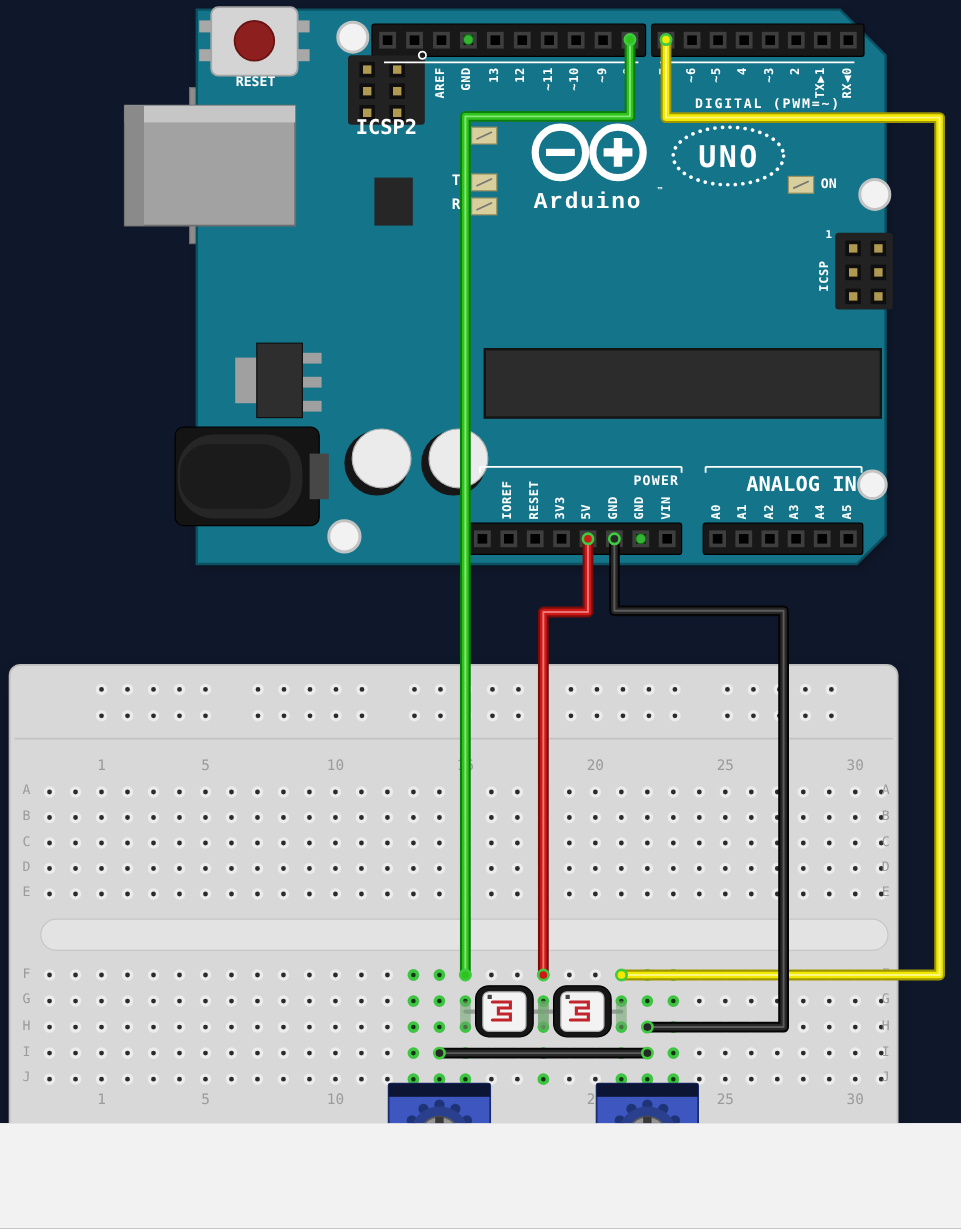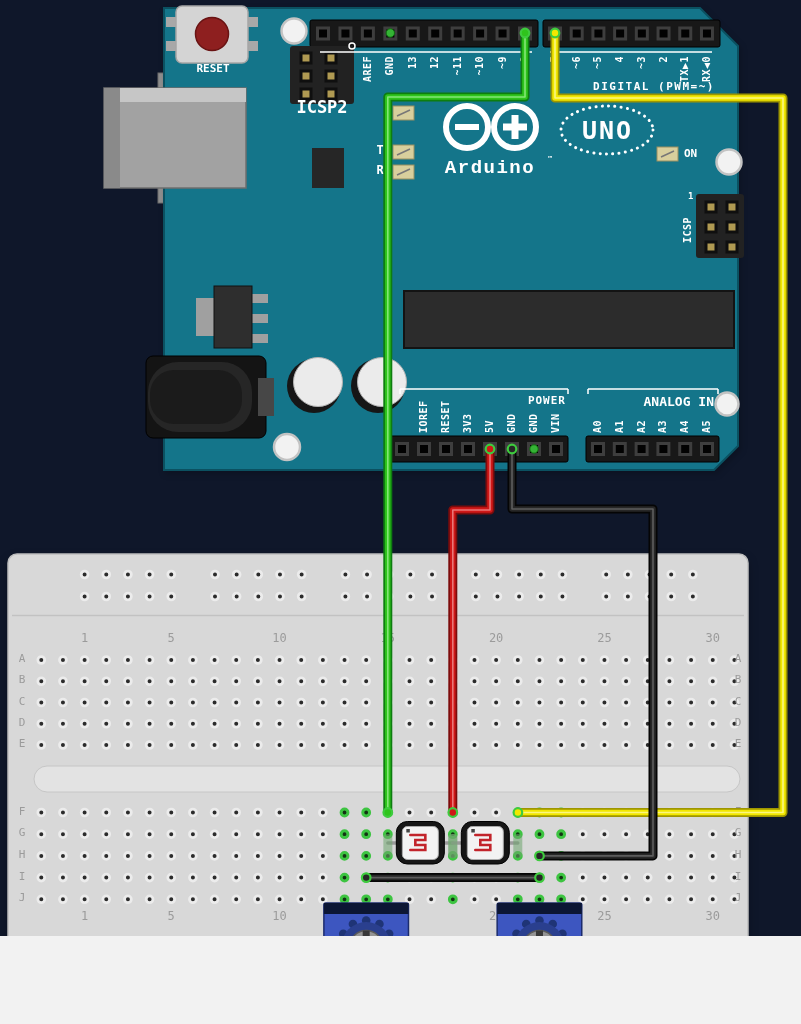--- a/index.html
+++ b/index.html
@@ -641,23 +641,23 @@
         <rect x="678.2" y="442" width="14" height="14" fill="#3e3e3e"></rect>
         <rect x="681.2" y="445" width="8" height="8" fill="#020202"></rect>
         <rect x="700" y="442" width="14" height="14" fill="#3e3e3e"></rect>
         <rect x="703" y="445" width="8" height="8" fill="#020202"></rect>
       </g>
   </svg>
 
   <div id="labels">
     <div class="hlabel ctr" style="left:181px;top:62px;width:64px;font-size:11px;">RESET</div>
     <div class="hlabel ctr" style="left:287px;top:97px;width:70px;font-size:17px;">ICSP2</div>
-    <div class="hlabel ctr" style="left:564px;top:80px;width:180px;font-size:11px;letter-spacing:1.5px;">DIGITAL (PWM=~)</div>
+    <div class="hlabel ctr" style="left:550px;top:80px;width:180px;font-size:11px;letter-spacing:1.5px;">DIGITAL (PWM=~)</div>
     <div class="hlabel rgt" style="left:466px;top:394px;width:100px;font-size:11px;letter-spacing:1px;text-align:right;">POWER</div>
-    <div class="hlabel rgt" style="left:598px;top:394px;width:116px;font-size:13px;">ANALOG IN</div>
+    <div class="hlabel rgt" style="left:598px;top:394px;width:116px;font-size:17px;">ANALOG IN</div>
     <div class="hlabel rgt" style="left:349px;top:104px;width:42px;font-size:12px;">L</div>
     <div class="hlabel rgt" style="left:349px;top:143px;width:42px;font-size:12px;">TX</div>
     <div class="hlabel rgt" style="left:349px;top:163px;width:42px;font-size:12px;">RX</div>
     <div class="hlabel" style="left:684px;top:147px;font-size:11px;">ON</div>
     <div class="hlabel ctr" style="left:560px;top:116px;width:95px;font-size:25px;letter-spacing:2px;">UNO</div>
     <div class="hlabel ctr" style="left:430px;top:157px;width:120px;font-size:19px;letter-spacing:1.5px;font-family:Liberation Mono, monospace;">Arduino</div>
     <div class="hlabel" style="left:548px;top:155px;font-size:7px;">™</div>
     <div class="vlabel v-mid" style="left:648px;top:224px;">ICSP</div>
     <div class="hlabel" style="left:688px;top:191px;font-size:9px;">1</div>
   <div class="hlabel bb ctr" style="left: 69.6px; top: 631px; width: 30px; font-size: 12px; text-align: center;">1</div>

